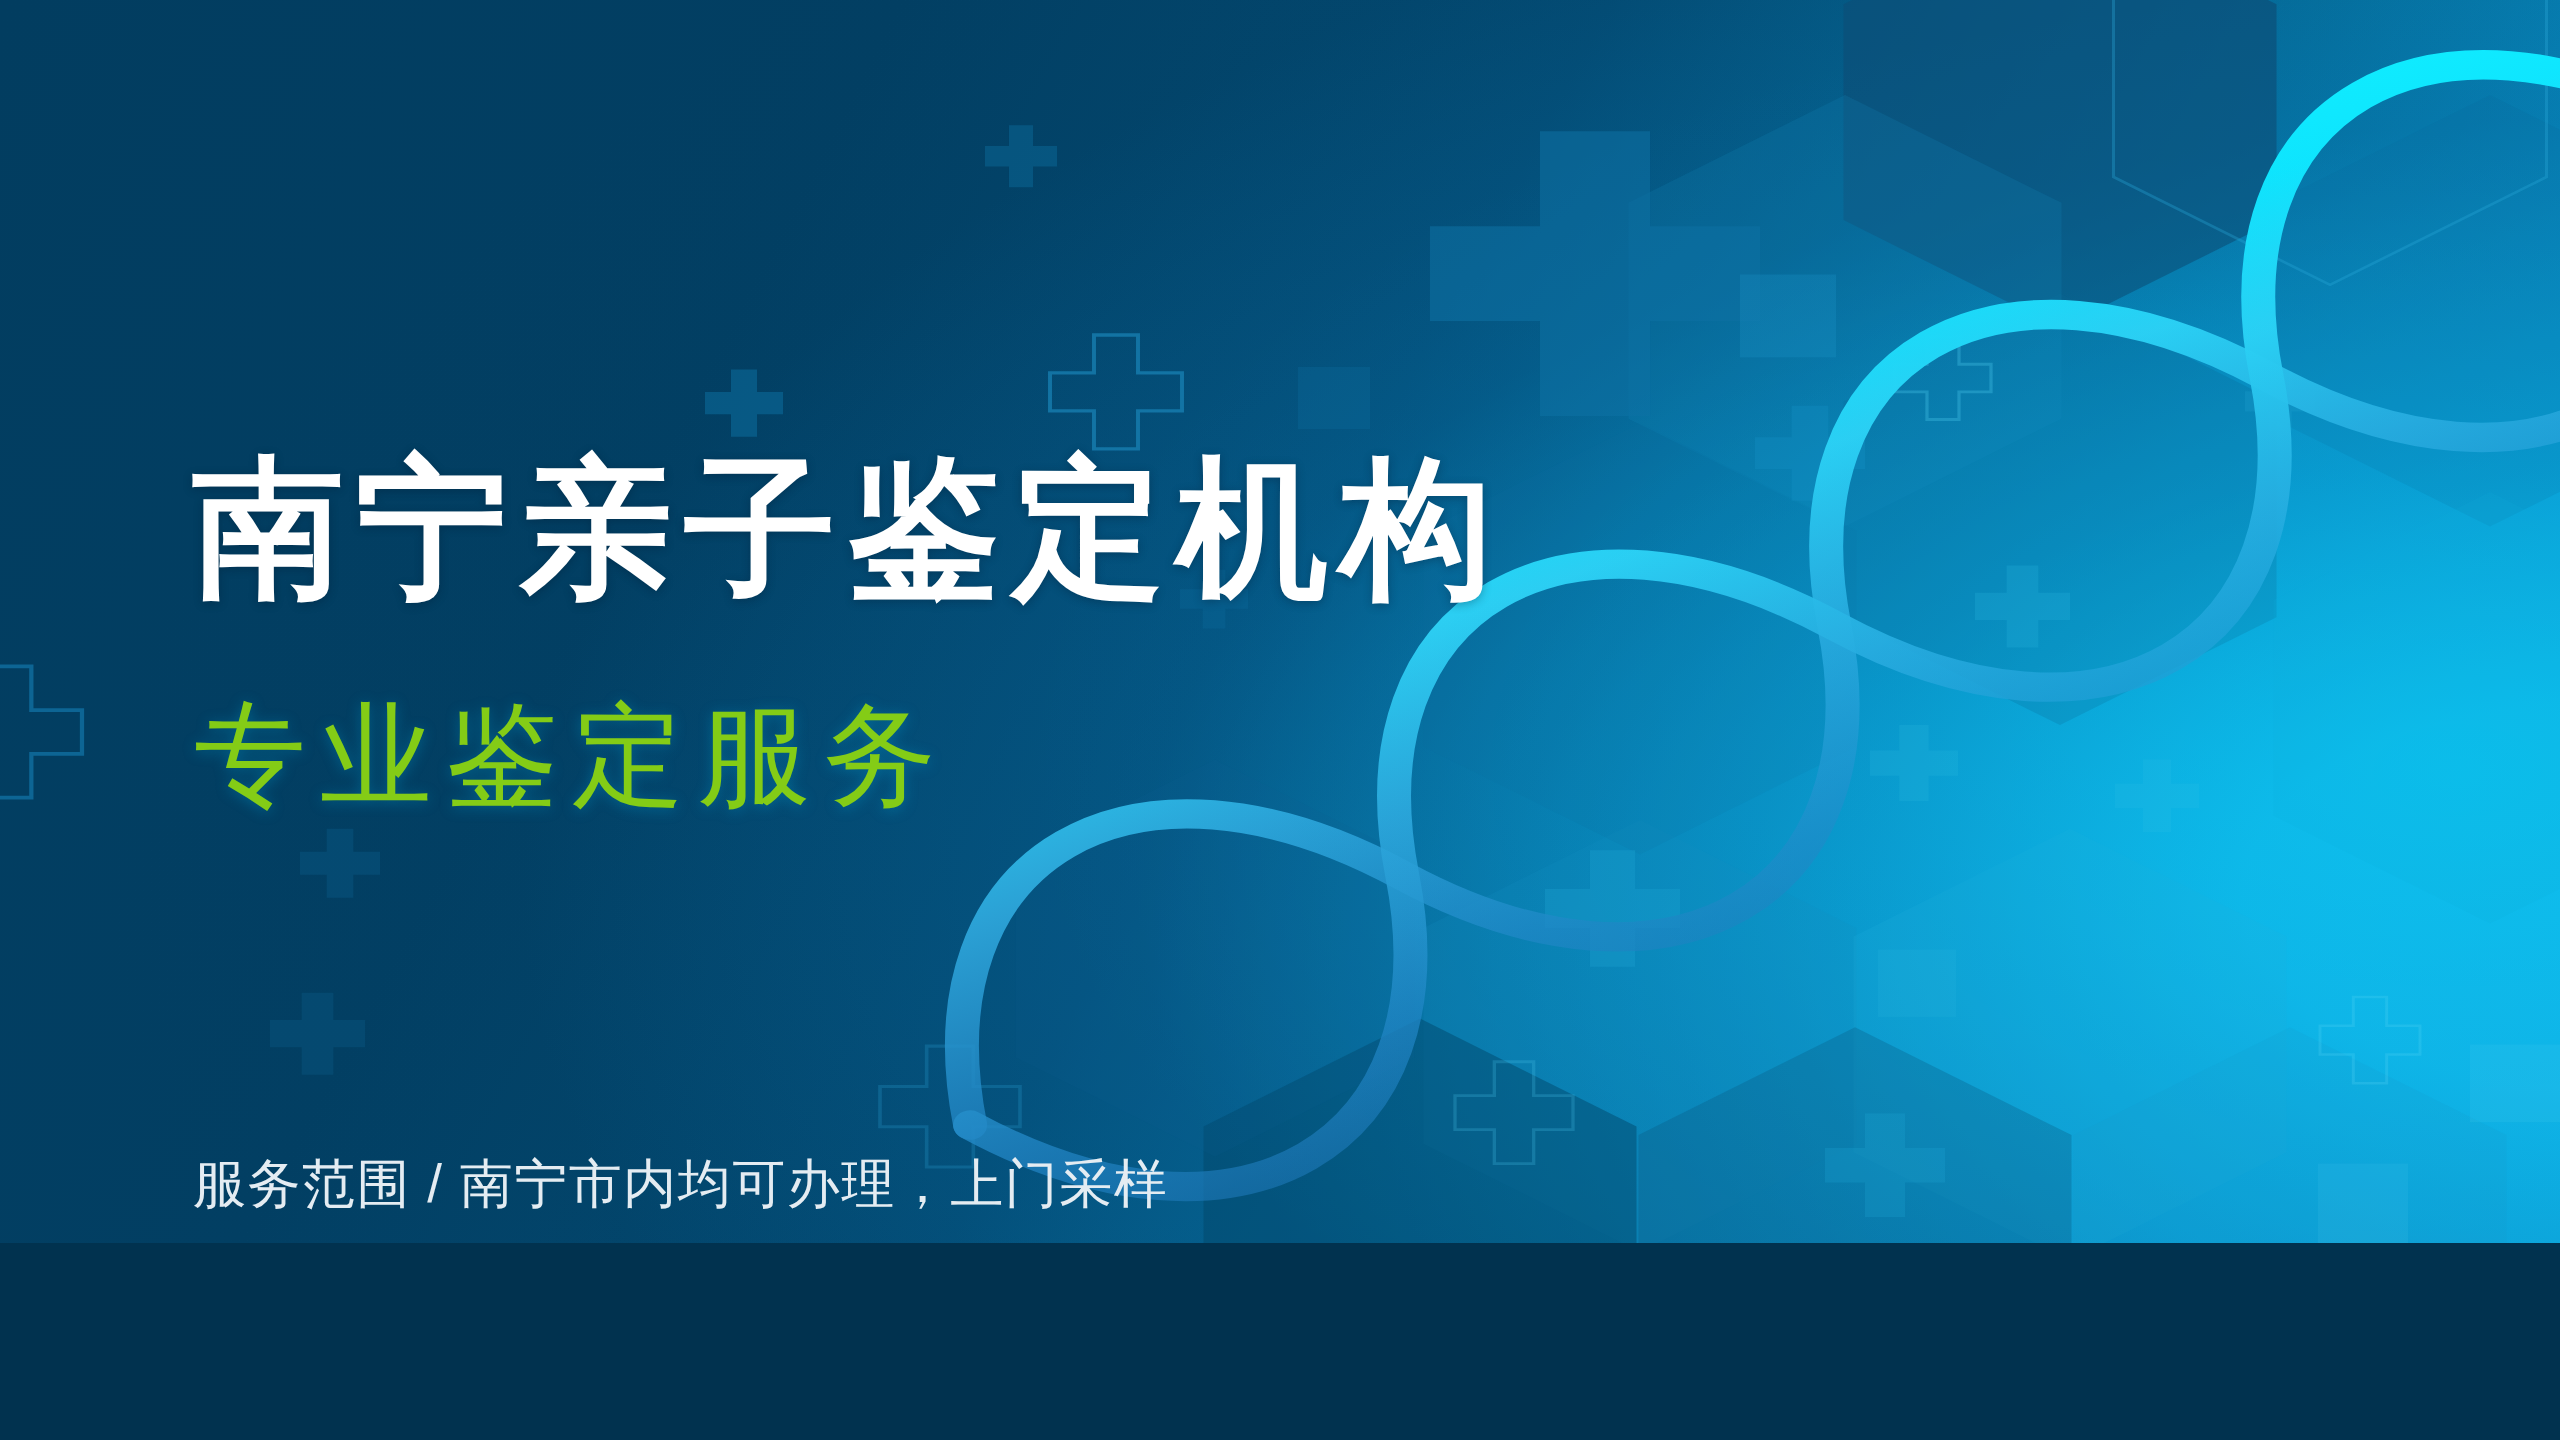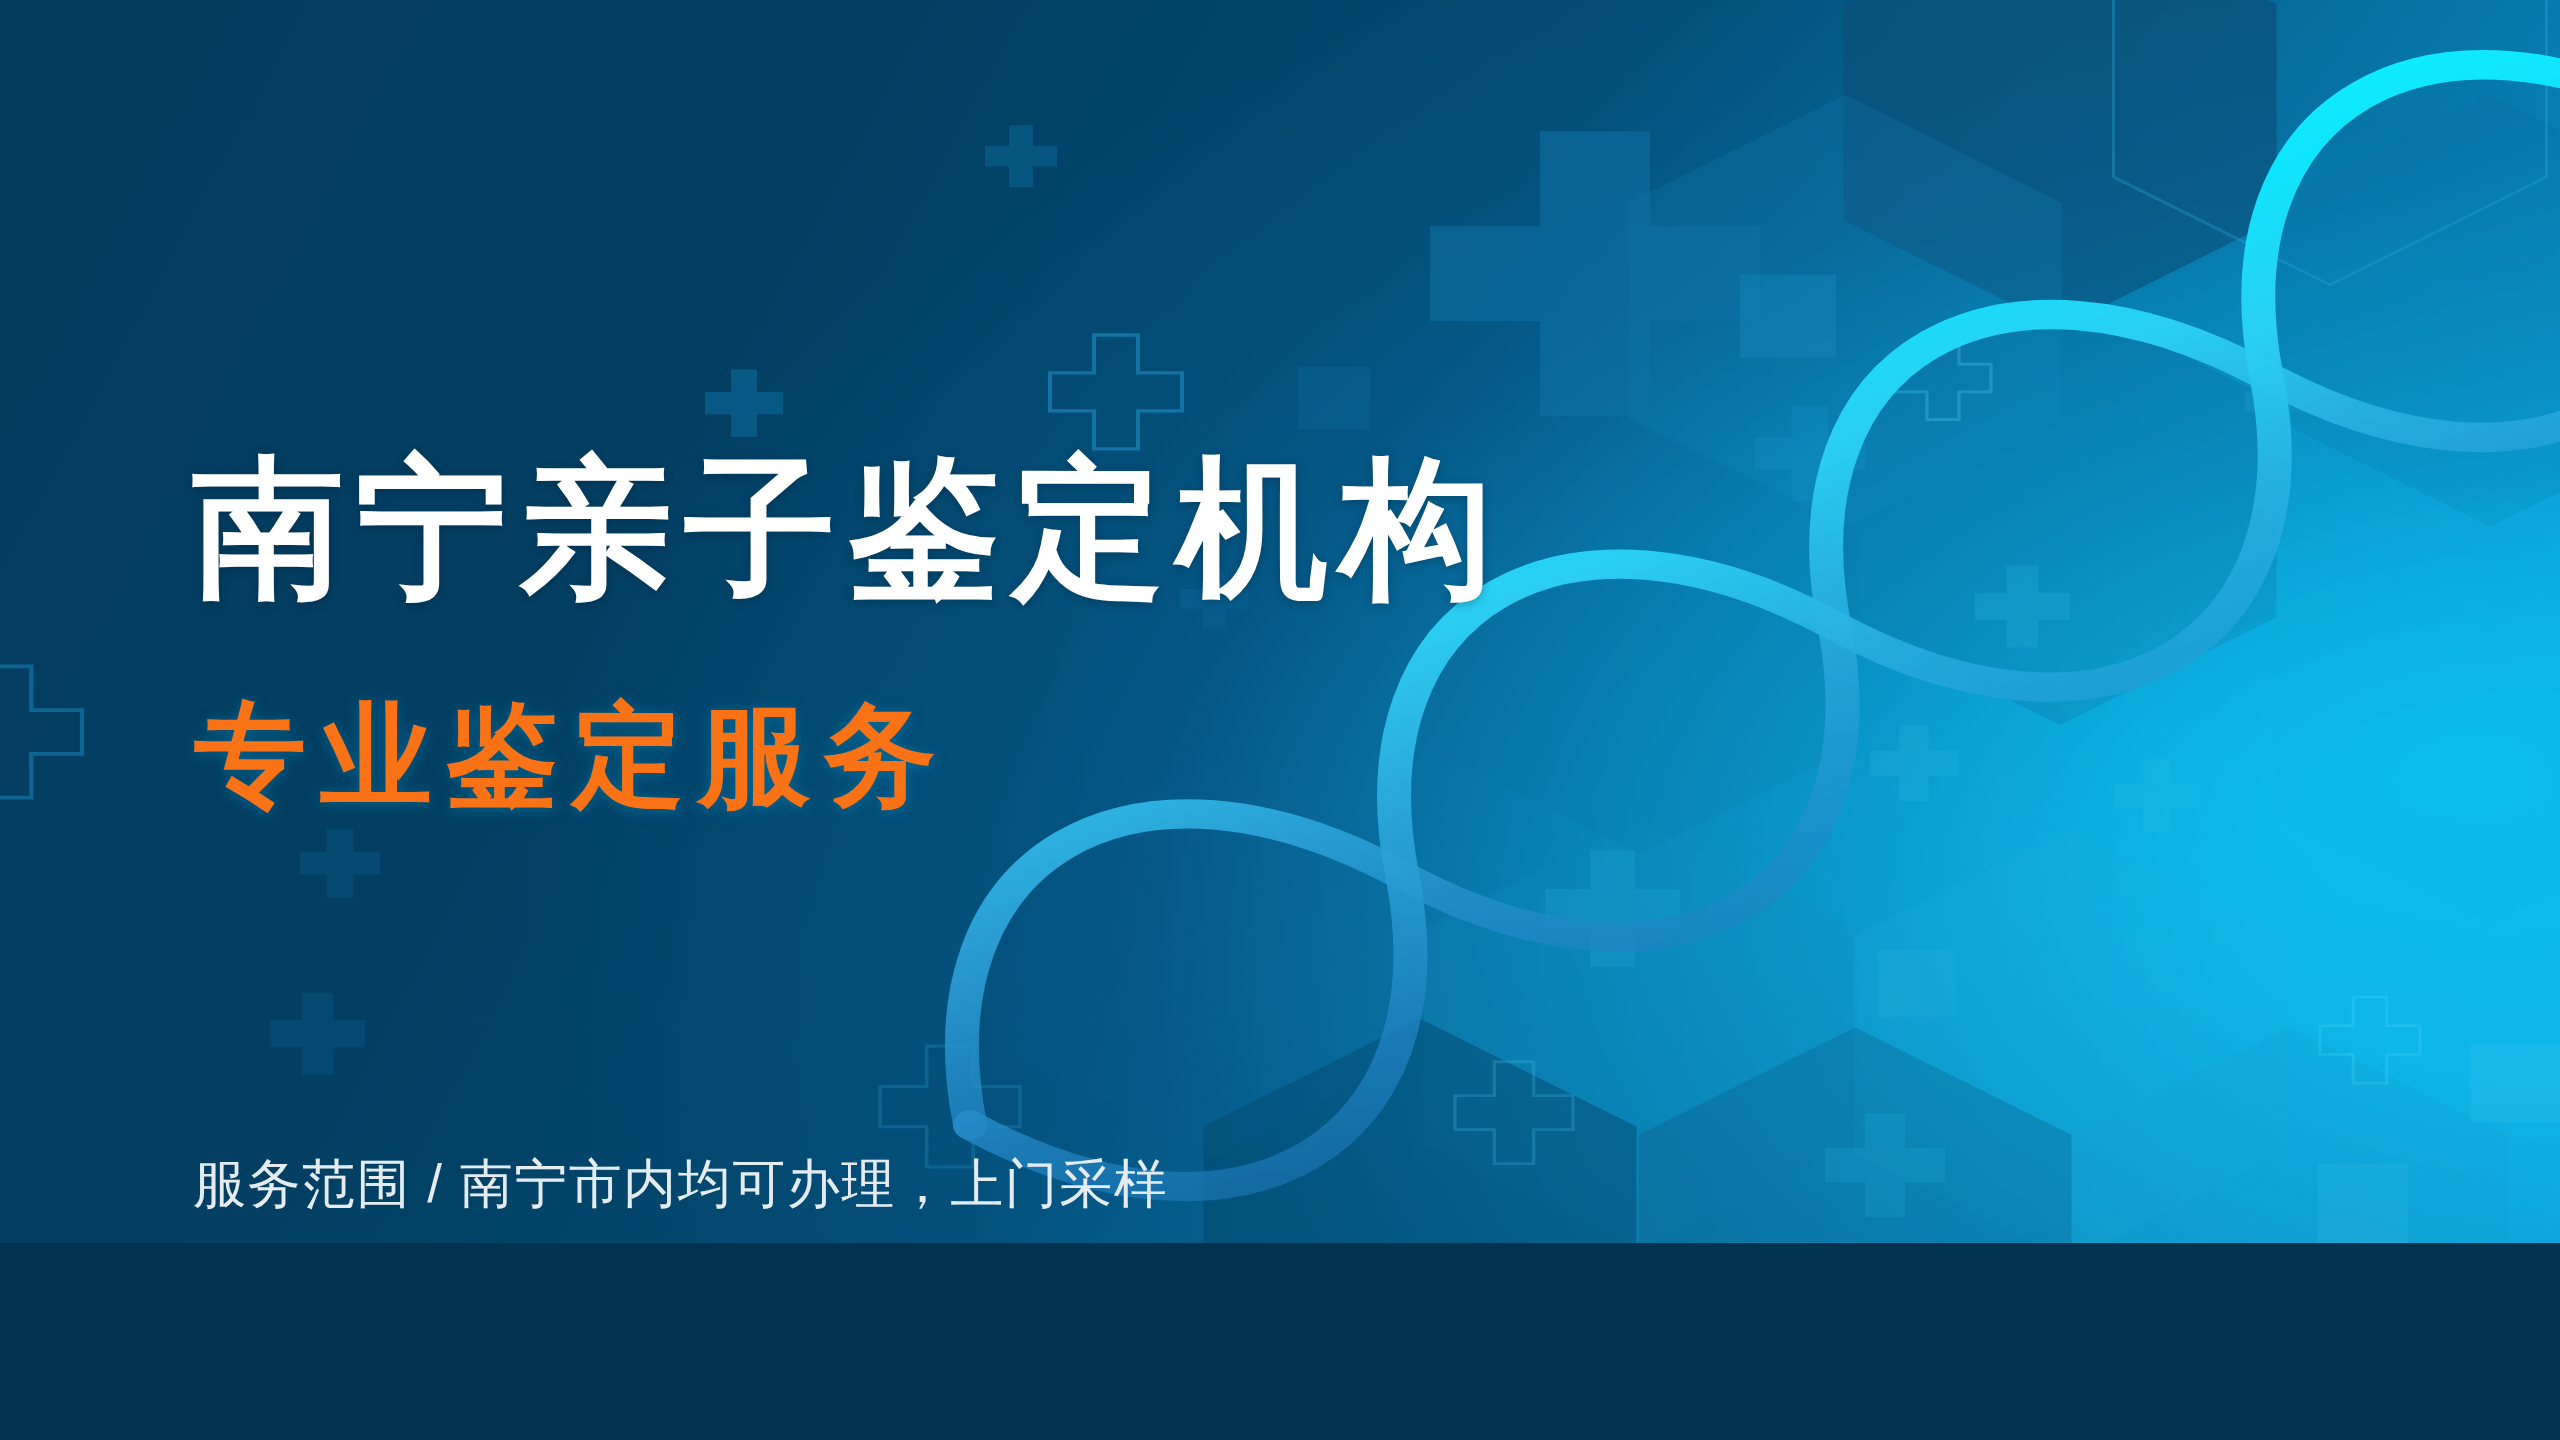--- a/index.html
+++ b/index.html
@@ -57,22 +57,22 @@
     letter-spacing: 12px;
     white-space: nowrap;
     text-shadow: 0 2px 10px rgba(0,20,40,0.30);
   }
   .subtitle {
     position: absolute;
     top: 700px;
     left: 2px;
     font-size: 112px;
     line-height: 1.0;
-    font-weight: 700;
-    color: #f97316;
+    font-weight: 400;
+    color: #84cc16;
     letter-spacing: 14px;
     white-space: nowrap;
     text-shadow: 0 2px 14px rgba(0,170,220,0.35);
   }
   .caption {
     position: absolute;
     top: 1148px;
     left: 1px;
     font-size: 53px;
     line-height: 1.35;

